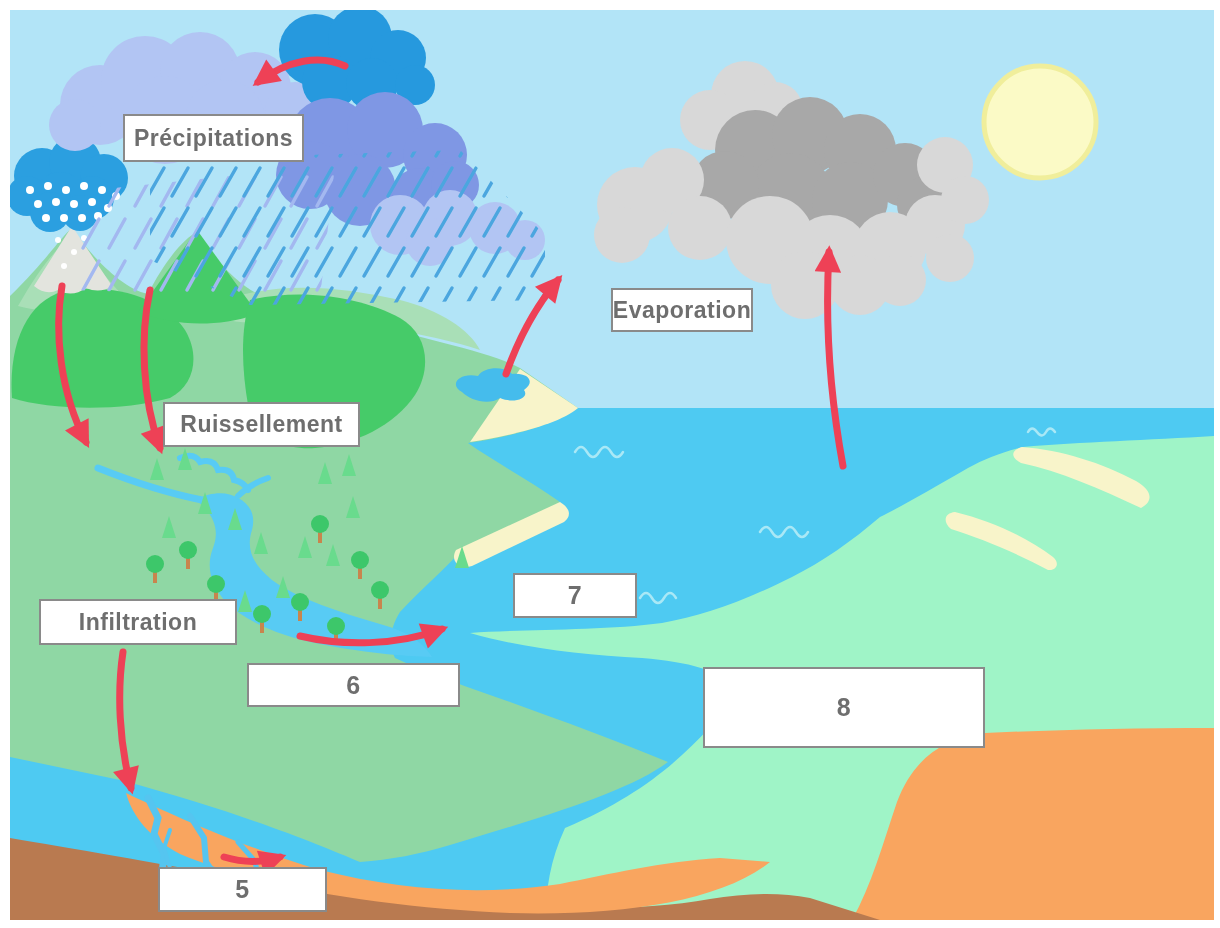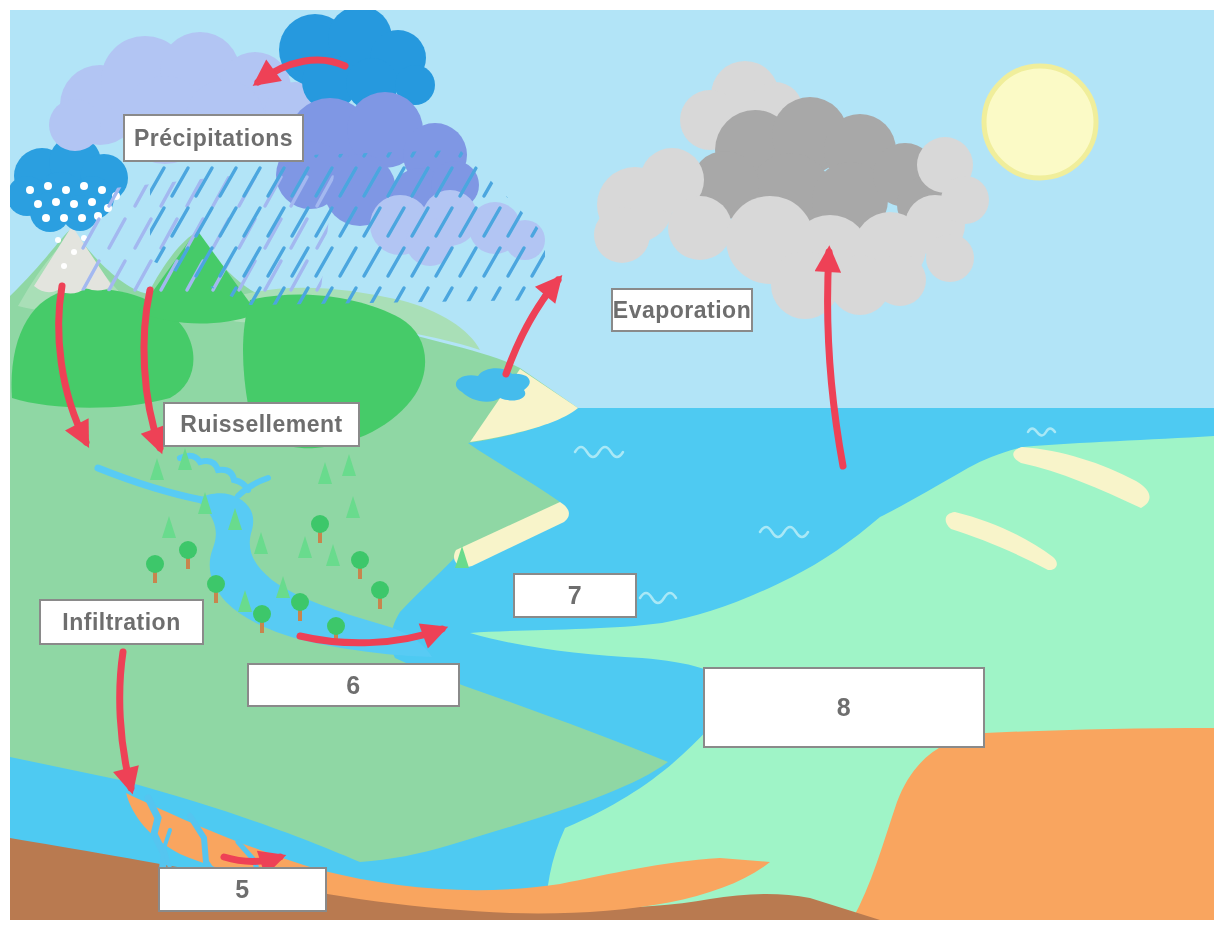--- a/index.html
+++ b/index.html
@@ -303,21 +303,21 @@
     <path d="M224,857 C244,863 262,863 280,857" marker-end="url(#ah)"></path>
   </g>
 </svg>
 
   <div class="labelbox" style="left:113px;top:104px;width:181px;height:48px;">Précipitations</div>
 
   <div class="labelbox" style="left:601px;top:278px;width:142px;height:44px;">Evaporation</div>
 
   <div class="labelbox" style="left:153px;top:392px;width:197px;height:45px;">Ruissellement</div>
 
-  <div class="labelbox" style="left:29px;top:589px;width:165px;height:46px;">Infiltration</div>
+  <div class="labelbox" style="left:29px;top:589px;width:198px;height:46px;">Infiltration</div>
 
   <div class="labelbox num" style="left:148px;top:857px;width:169px;height:45px;">5</div>
 
   <div class="labelbox num" style="left:237px;top:653px;width:213px;height:44px;">6</div>
 
   <div class="labelbox num" style="left:503px;top:563px;width:124px;height:45px;">7</div>
 
   <div class="labelbox num" style="left:693px;top:657px;width:282px;height:81px;">8</div>
 </div>
 

